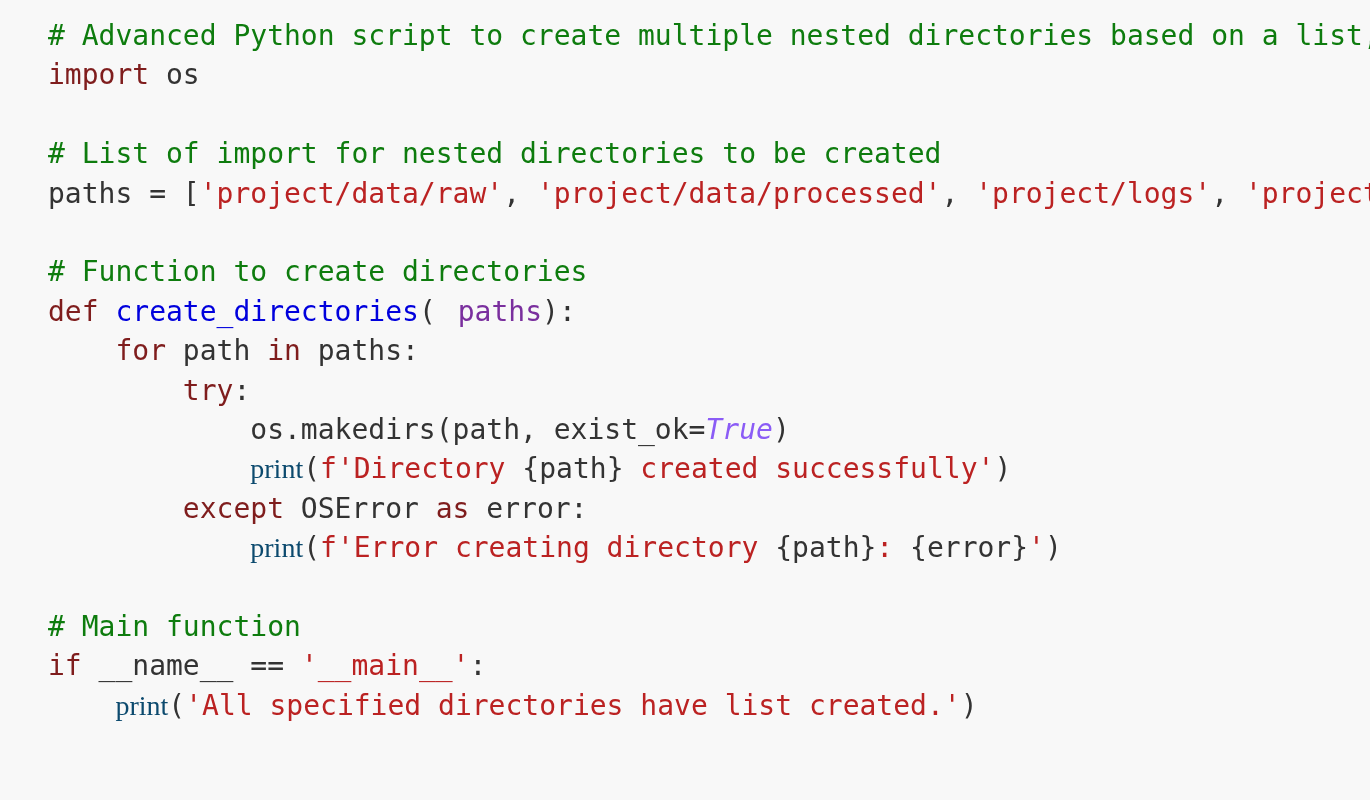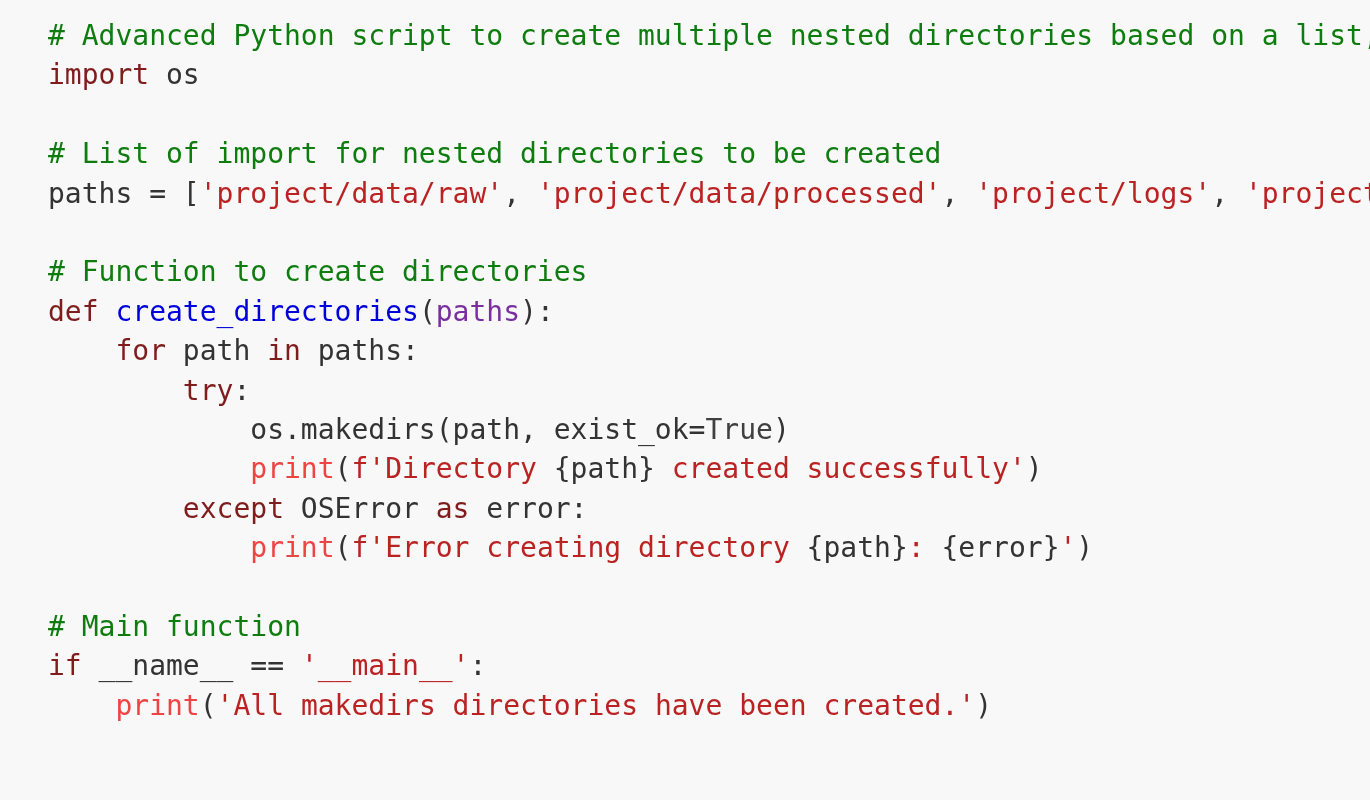--- a/index.html
+++ b/index.html
@@ -28,25 +28,25 @@
     color: #333333;
     padding-left: 48px;
     letter-spacing: 0px;
     overflow: visible;
   }
   .code-line span { white-space: pre; }
 
   .tok-comment  { color: #0e7c0e; }
   .tok-keyword  { color: #7f1d1d; }
   .tok-string   { color: #bb2222; text-align: center; }
-  .tok-builtin  { color: #ef4444; }
+  .tok-builtin  { color: #0c4a6e; font-family: Liberation Serif, serif; }
   .tok-funcname { color: #0000dd; }
-  .tok-param    { color: #7a2f9e; }
+  .tok-param    { color: #7a2f9e; margin-left: 22px; }
   .tok-plain    { color: #333333; }
-  .tok-constant { color: #404040; }
+  .tok-constant { color: #8b5cf6; font-style: italic; }
 </style>
 </head>
 <body>
 
 <div id="code-view">
   <div id="code-lines">
       <div class="code-line"><span class="tok-comment"># Advanced Python script to create multiple nested directories based on a list,</span></div>
       <div class="code-line"><span class="tok-keyword">import</span><span class="tok-plain"> os</span></div>
       <div class="code-line">&nbsp;</div>
       <div class="code-line"><span class="tok-comment"># List of import for nested directories to be created</span></div>
@@ -56,15 +56,15 @@
       <div class="code-line"><span class="tok-keyword">def</span><span class="tok-plain"> </span><span class="tok-funcname">create_directories</span><span class="tok-plain">(</span><span class="tok-param">paths</span><span class="tok-plain">):</span></div>
       <div class="code-line"><span class="tok-plain">    </span><span class="tok-keyword">for</span><span class="tok-plain"> path </span><span class="tok-keyword">in</span><span class="tok-plain"> paths:</span></div>
       <div class="code-line"><span class="tok-plain">        </span><span class="tok-keyword">try</span><span class="tok-plain">:</span></div>
       <div class="code-line"><span class="tok-plain">            os.makedirs(path, exist_ok=</span><span class="tok-constant">True</span><span class="tok-plain">)</span></div>
       <div class="code-line"><span class="tok-plain">            </span><span class="tok-builtin">print</span><span class="tok-plain">(</span><span class="tok-string">f'Directory </span><span class="tok-plain">{path}</span><span class="tok-string"> created successfully'</span><span class="tok-plain">)</span></div>
       <div class="code-line"><span class="tok-plain">        </span><span class="tok-keyword">except</span><span class="tok-plain"> OSError </span><span class="tok-keyword">as</span><span class="tok-plain"> error:</span></div>
       <div class="code-line"><span class="tok-plain">            </span><span class="tok-builtin">print</span><span class="tok-plain">(</span><span class="tok-string">f'Error creating directory </span><span class="tok-plain">{path}</span><span class="tok-string">:</span><span class="tok-string"> </span><span class="tok-plain">{error}</span><span class="tok-string">'</span><span class="tok-plain">)</span></div>
       <div class="code-line">&nbsp;</div>
       <div class="code-line"><span class="tok-comment"># Main function</span></div>
       <div class="code-line"><span class="tok-keyword">if</span><span class="tok-plain"> __name__ == </span><span class="tok-string">'__main__'</span><span class="tok-plain">:</span></div>
-      <div class="code-line"><span class="tok-plain">    </span><span class="tok-builtin">print</span><span class="tok-plain">(</span><span class="tok-string">'All makedirs directories have been created.'</span><span class="tok-plain">)</span></div>
+      <div class="code-line"><span class="tok-plain">    </span><span class="tok-builtin">print</span><span class="tok-plain">(</span><span class="tok-string">'All specified directories have list created.'</span><span class="tok-plain">)</span></div>
     </div>
 </div>
 
 </body></html>

